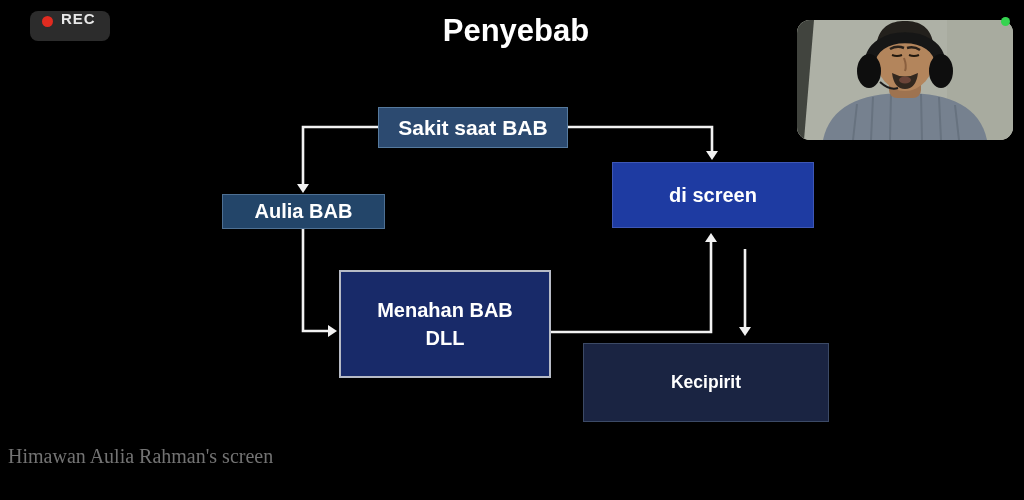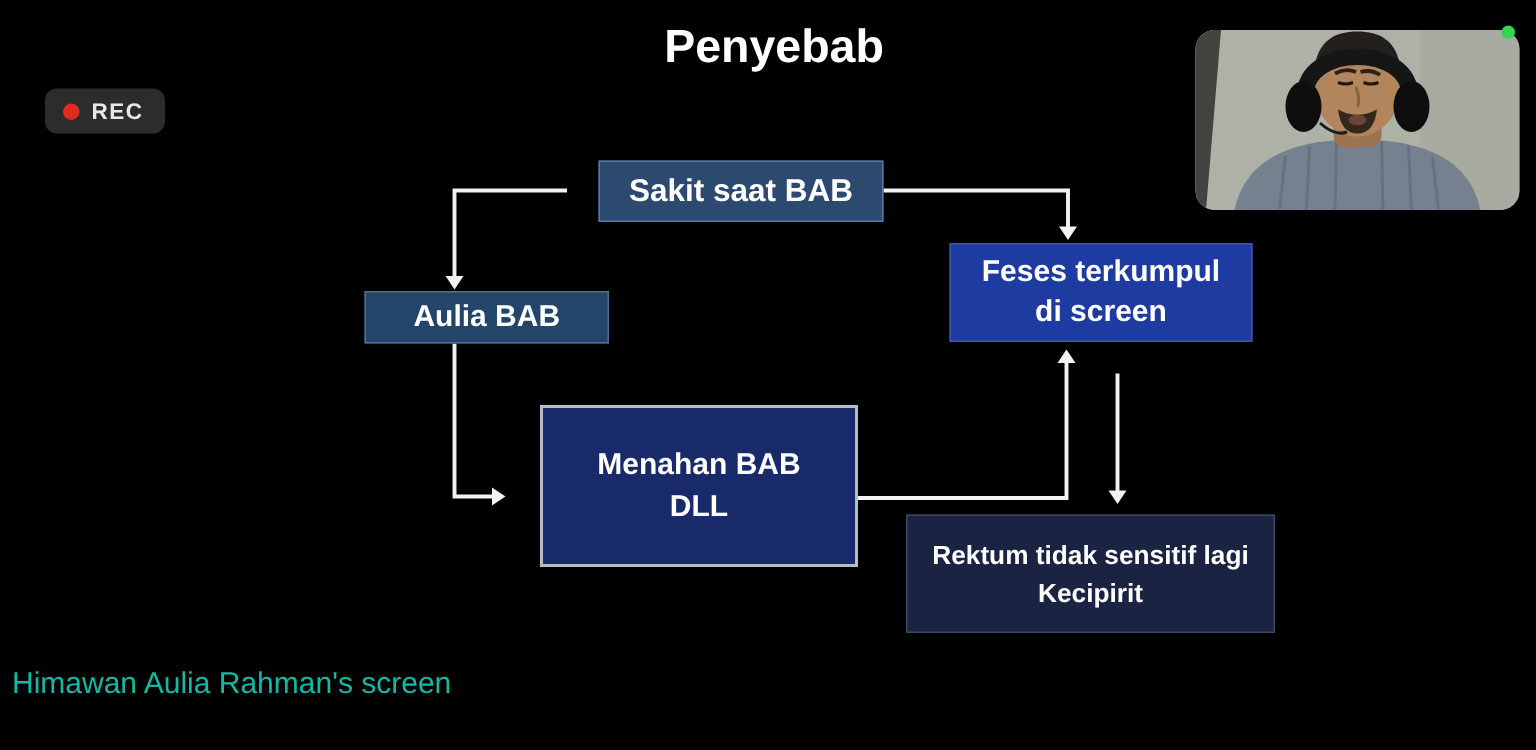--- a/index.html
+++ b/index.html
@@ -8,45 +8,45 @@
     position:relative;
     width:1024px; height:500px;
     background:#000;
     font-family:"Liberation Sans", sans-serif;
     overflow:hidden;
     color:#fff;
   }
   
   .rec-badge {
     position:absolute; left:30px; top:11px;
-    height:30px; padding:0 14px 0 12px;
+    height:30px; padding:0 14px 14px 12px;
     background:var(--rec-badge-bg, #2c2c2c);
     border-radius:8px;
-    display:flex; align-items:center; gap:8px;margin-top:48px;
+    display:flex; align-items:flex-end; gap:8px;
   }
   .rec-dot {
     width:11px; height:11px; border-radius:50%;
     background:var(--rec-dot, #e02b20);
   }
   .rec-label {
     color:#e8e8e8; font-size:15px; font-weight:bold; letter-spacing:1px;
   }
   
   .slide-title {
     position:absolute; left:4px; top:13px; width:1024px;
     text-align:center;
     font-size:31px; font-weight:bold; color:#fff;
   }
   
   .fbox {
     position:absolute;
     display:flex; flex-direction:column;
     justify-content:center; align-items:center;
     text-align:right;
-    font-weight:bold; color:#fff;margin-left:21px;
+    font-weight:bold; color:#fff;
   }
   .fbox span { white-space:pre-wrap; display:block; }
   .box-sakit {
     left:378px; top:107px; width:190px; height:41px;
     background:var(--box-sakit-bg, #2c4a70);
     border:1px solid #567a9e;
     font-size:21px;
   }
   .box-takut {
     left:222px; top:194px; width:163px; height:35px;
@@ -86,21 +86,21 @@
     background:#aeb1a6;
   }
   .speaker-dot {
     position:absolute; left:1001px; top:17px;
     width:9px; height:9px; border-radius:50%;
     background:var(--speaker-dot, #35d450);
   }
   
   .share-label {
     position:absolute; left:8px; top:445px;
-    font-size:20px; color:#14b8a6; font-weight:normal;
+    font-size:20px; color:#737373; font-weight:normal;font-family:Liberation Serif, serif;
   }
 </style>
 </head>
 <body>
 
 <div class="rec-badge">
   <span class="rec-dot"></span>
   <span class="rec-label">REC</span>
 </div>
 
@@ -131,31 +131,29 @@
 
 <div class="fbox box-sakit">
   <span>Sakit saat BAB</span>
 </div>
 
 <div class="fbox box-takut">
   <span>Aulia BAB</span>
 </div>
 
 <div class="fbox box-feses">
-  <span>Feses terkumpul</span>
   <span>di screen</span>
 </div>
 
 <div class="fbox box-menahan">
   <span>Menahan BAB</span>
   <span>DLL</span>
 </div>
 
 <div class="fbox box-pelebaran">
-  <span>Rektum tidak sensitif lagi</span>
   <span>Kecipirit</span>
 </div>
 
 <div class="webcam">
   <svg width="216" height="120" viewBox="0 0 216 120">
 
     <rect width="216" height="120" fill="#aeb1a6"></rect>
     <rect x="150" width="66" height="120" fill="#a5a89c" opacity="0.7"></rect>
 
     <polygon points="0,0 17,0 7,120 0,120" fill="#41443e"></polygon>

